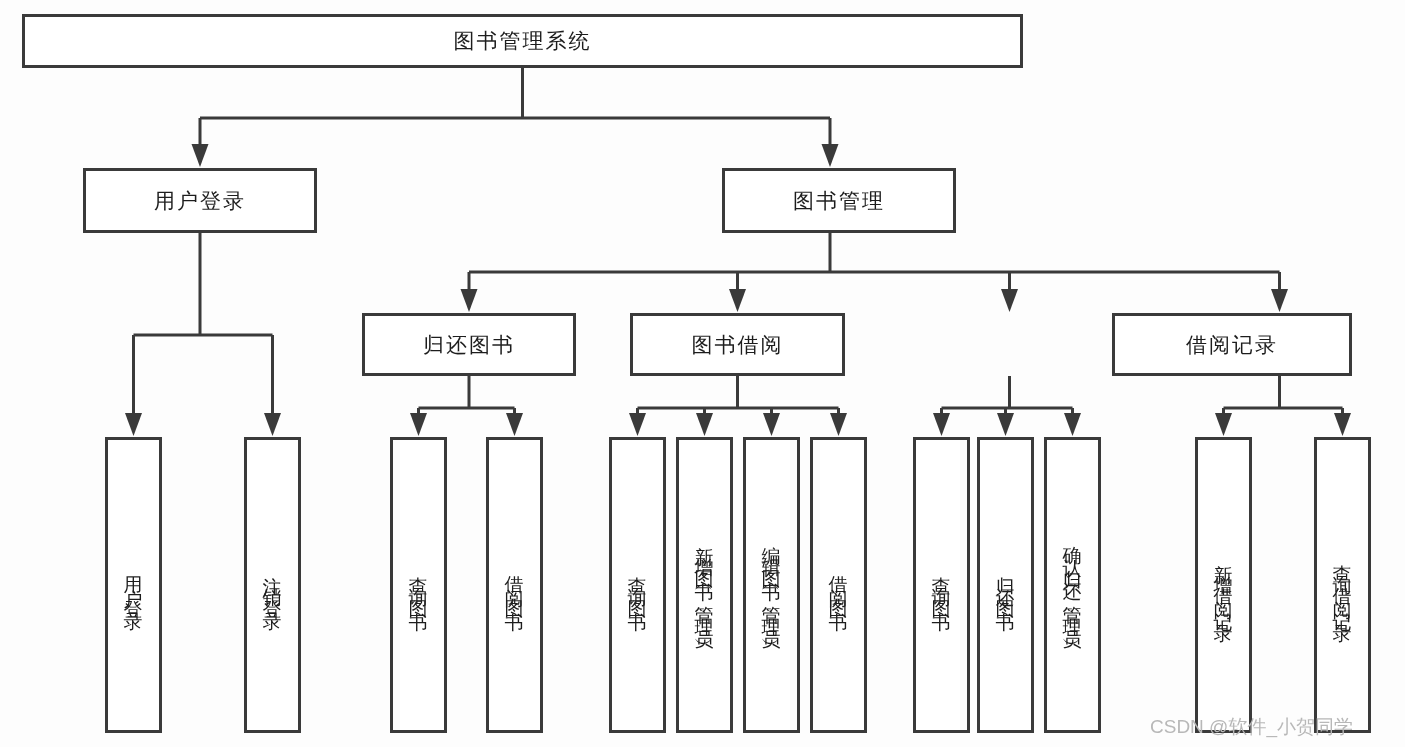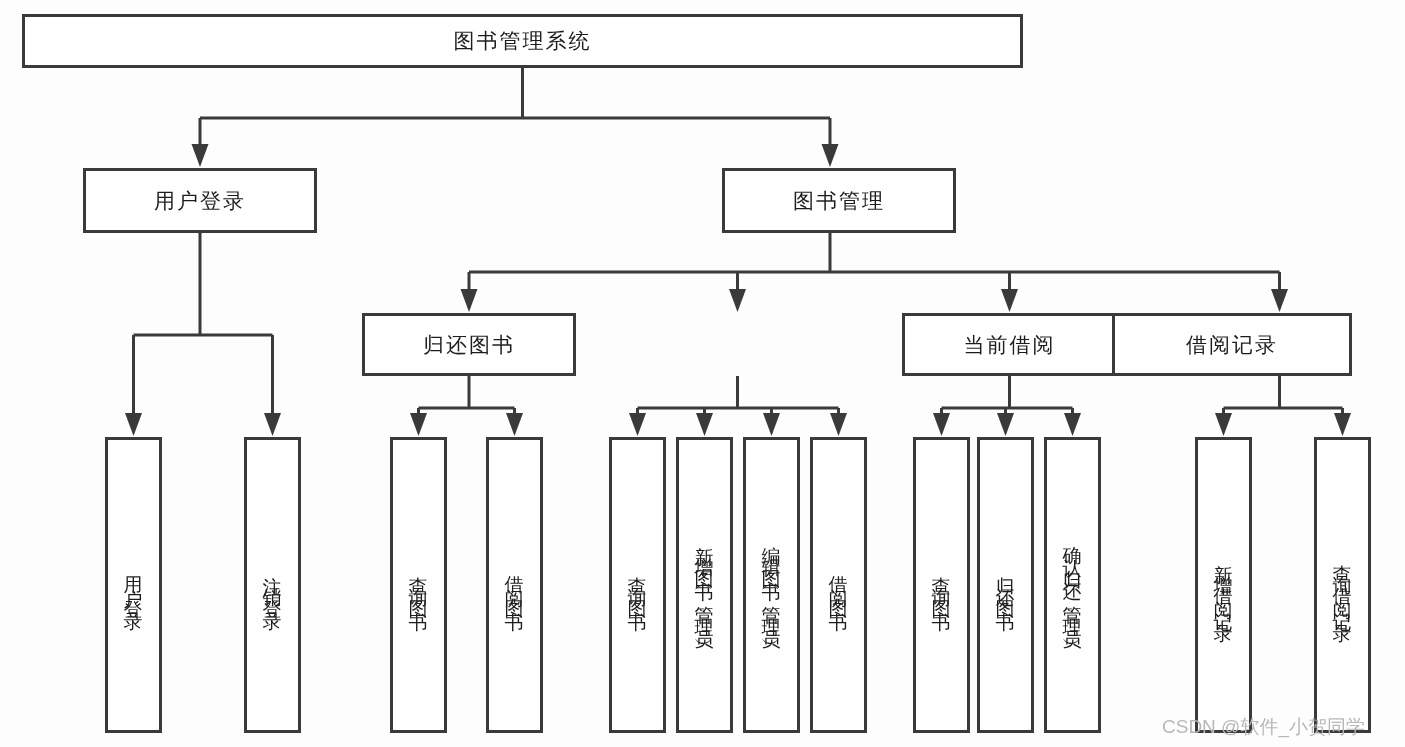--- a/index.html
+++ b/index.html
@@ -53,21 +53,20 @@
     white-space: nowrap;
   }
   .watermark {
     position: absolute;
     left: 1150px;
     top: 714px;
     z-index: 5;
     font-size: 19px;
     color: #b8b8b8;
     white-space: nowrap;
-    margin-left: 12px;
   }
 </style>
 </head>
 <body>
 
 <div class="stage">
 
   <svg class="connectors" viewBox="0 0 1405 747" xmlns="http://www.w3.org/2000/svg">
     <g stroke="#3a3a3a" stroke-width="3" fill="none">
 
@@ -115,22 +114,22 @@
   <div class="node h-label" style="left:83px; top:168px; width:234px; height:65px;">
     <span>用户登录</span>
   </div>
   <div class="node h-label" style="left:713px; top:168px; width:234px; height:65px;margin-left:9px;">
     <span>图书管理</span>
   </div>
 
   <div class="node h-label" style="left:362px; top:313px; width:214px; height:63px;">
     <span>归还图书</span>
   </div>
-  <div class="node h-label" style="left:902px; top:313px; width:215px; height:63px;">
-    <span>当前借阅</span>
+  <div class="node h-label" style="left:630px; top:313px; width:215px; height:63px;">
+    <span>图书借阅</span>
   </div>
   <div class="node h-label" style="left:1112px; top:313px; width:240px; height:63px;">
     <span>借阅记录</span>
   </div>
 
   <div class="node leaf" style="left:105px;">
     <span class="vtext">用户登录</span>
   </div>
   <div class="node leaf" style="left:244px;">
     <span class="vtext">注销登录</span>

